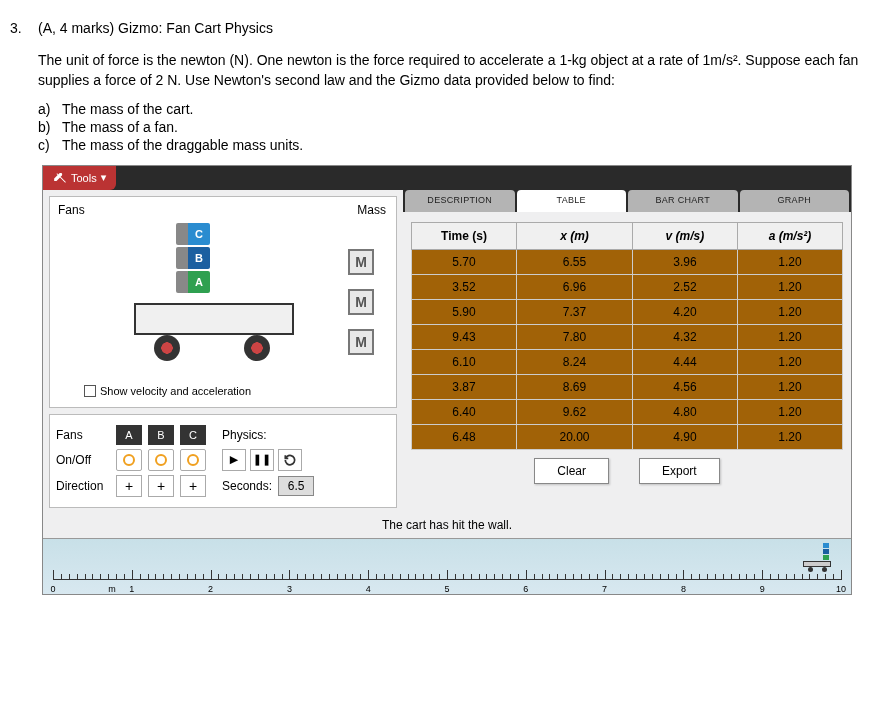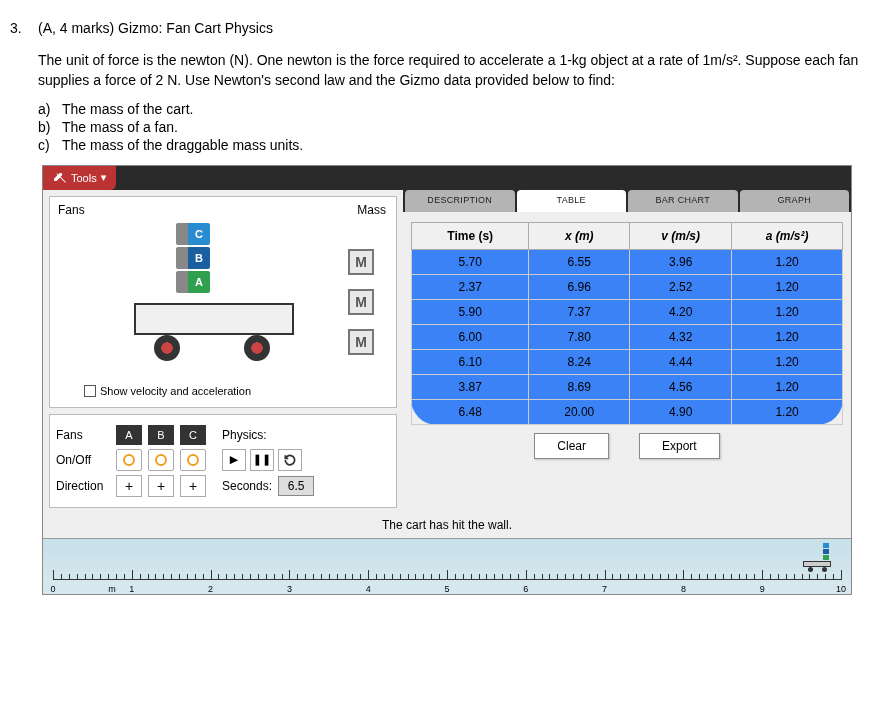--- a/index.html
+++ b/index.html
@@ -55,24 +55,24 @@
 .ctrl-row { display: flex; align-items: center; gap: 6px; margin: 4px 0; font-size: 12px; }
 .ctrl-row .rlabel { width: 54px; }
 .fan-hdr { width: 26px; height: 20px; background: #333; color: #fff; font-size: 11px; display: flex; align-items: center; justify-content: center; }
 .onoff-btn { width: 26px; height: 22px; background: #fff; border: 1px solid #aaa; border-radius: 2px; display: flex; align-items: center; justify-content: center; }
 .onoff-btn .ring { width: 12px; height: 12px; border: 2px solid #f0a020; border-radius: 50%; }
 .dir-btn { width: 26px; height: 22px; background: #fff; border: 1px solid #aaa; display: flex; align-items: center; justify-content: center; font-size: 14px; }
 .pc-btn { width: 24px; height: 22px; background: #fff; border: 1px solid #aaa; display: flex; align-items: center; justify-content: center; font-size: 11px; }
 .pc-btn.reset svg { width: 14px; height: 14px; }
 .sec-box { width: 36px; height: 20px; background: #ddd; border: 1px solid #888; display: flex; align-items: center; justify-content: center; font-size: 12px; }
 
-.data-table { margin: 10px 8px 6px 8px; background: #3b82f6; border-radius: 26px; }
+.data-table { margin: 10px 8px 6px 8px; background: #a16207; }
 table { width: 100%; border-collapse: collapse; font-size: 12px; }
 th { background: #f0f0f0; border: 1px solid #aaa; padding: 6px 4px; font-weight: bold; }
-td { border: 1px solid #ccc; padding: 5px 8px; text-align: center; }
+td { border: 1px solid #ccc; padding: 5px 20px; text-align: center; }
 
 .table-btns { display: flex; gap: 30px; justify-content: center; margin: 8px 0; }
 .tbl-btn { background: #fff; border: 1px solid #888; padding: 5px 22px; font-size: 12px; box-shadow: 1px 1px 2px rgba(0,0,0,0.2); }
 
 .status { text-align: center; font-size: 12px; padding: 6px; background: #efeff0; }
 
 .track { height: 56px; background: linear-gradient(#c8e0e8, #d8e8f0); position: relative; border-top: 1px solid #999; }
 .ruler { position: absolute; bottom: 6px; left: 10px; right: 10px; height: 20px; }
 .ruler-line { position: absolute; bottom: 8px; left: 0; right: 0; height: 1px; background: #333; }
 .tick { position: absolute; bottom: 8px; width: 1px; height: 6px; background: #333; }
@@ -218,47 +218,53 @@
           </tr>
             </thead>
           <tbody id="tbody">
               <tr>
                 <td>5.70</td>
                 <td>6.55</td>
                 <td>3.96</td>
                 <td>1.20</td>
               </tr>
               <tr>
-                <td>2.37</td>
+                <td>3.52</td>
                 <td>6.96</td>
                 <td>2.52</td>
                 <td>1.20</td>
               </tr>
               <tr>
                 <td>5.90</td>
                 <td>7.37</td>
                 <td>4.20</td>
                 <td>1.20</td>
               </tr>
               <tr>
-                <td>6.00</td>
+                <td>9.43</td>
                 <td>7.80</td>
                 <td>4.32</td>
                 <td>1.20</td>
               </tr>
               <tr>
                 <td>6.10</td>
                 <td>8.24</td>
                 <td>4.44</td>
                 <td>1.20</td>
               </tr>
               <tr>
                 <td>3.87</td>
                 <td>8.69</td>
                 <td>4.56</td>
+                <td>1.20</td>
+              </tr>
+              <tr>
+                <td>6.40</td>
+                <td>9.62</td>
+                <td>4.80</td>
                 <td>1.20</td>
               </tr>
               <tr>
                 <td>6.48</td>
                 <td>20.00</td>
                 <td>4.90</td>
                 <td>1.20</td>
               </tr>
             </tbody>
         </table>

